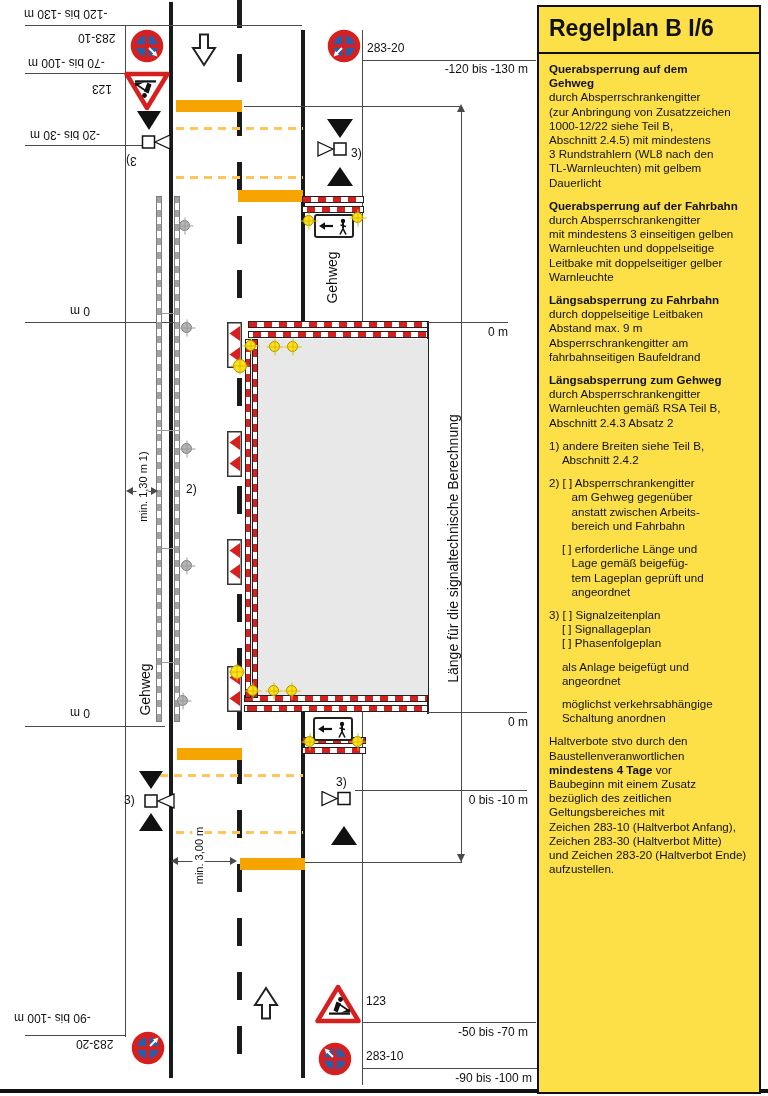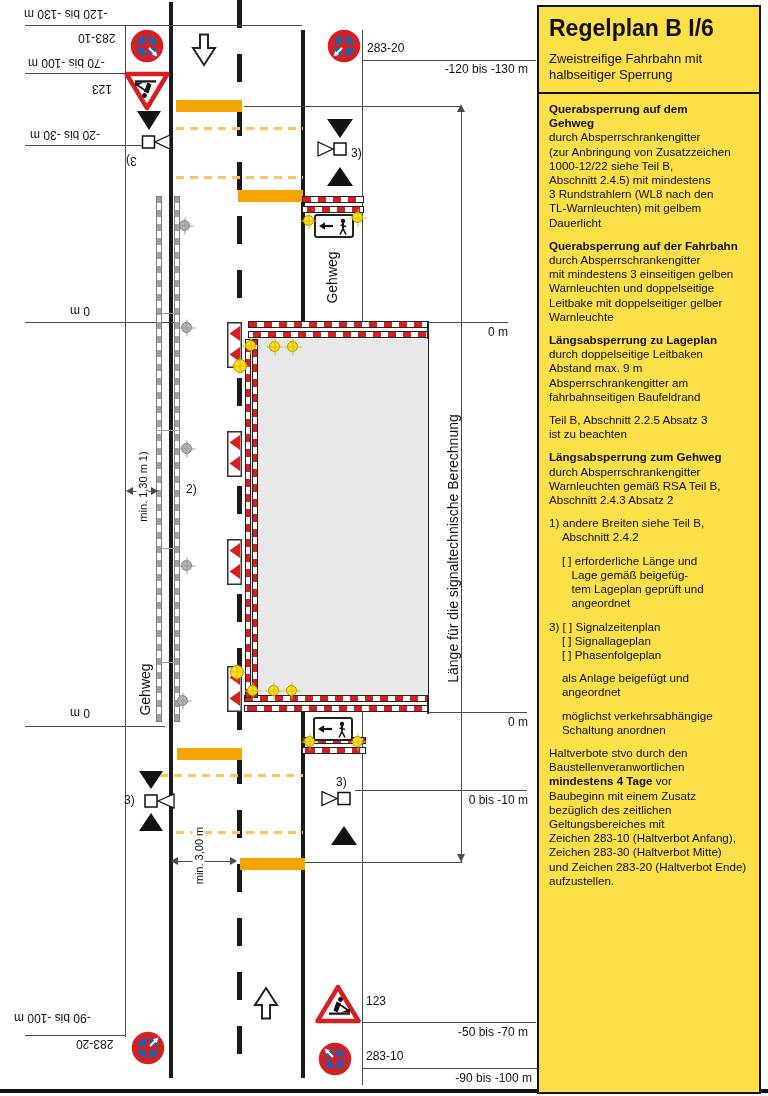--- a/index.html
+++ b/index.html
@@ -330,22 +330,20 @@
   <div class="lbl" style="left:366px; top:994px;">123</div>
   <div class="lbl right" style="left:438px; top:1025px; width:90px;">-50 bis -70 m</div>
   <div class="lbl" style="left:366px; top:1049px;">283-10</div>
   <div class="lbl right" style="left:432px; top:1071px; width:100px;">-90 bis -100 m</div>
   <div class="lbl ud" style="left:76px; top:1036px;">283-20</div>
   <div class="lbl ud" style="left:14px; top:1010px;">-90 bis -100 m</div>
 
   <div class="panel">
     <div class="panel-title">
       <h1>Regelplan B I/6</h1>
-      <div class="sub">Zweistreifige Fahrbahn mit
-halbseitiger Sperrung</div>
     </div>
     <div class="notes">
       <div class="note">
           <div class="note-h">Querabsperrung auf dem
 Gehweg</div>
           <div class="note-b">durch Absperrschrankengitter
 (zur Anbringung von Zusatzzeichen
 1000-12/22 siehe Teil B,
 Abschnitt 2.4.5) mit mindestens
 3 Rundstrahlern (WL8 nach den
@@ -354,39 +352,41 @@
         </div>
       <div class="note">
           <div class="note-h">Querabsperrung auf der Fahrbahn</div>
           <div class="note-b">durch Absperrschrankengitter
 mit mindestens 3 einseitigen gelben
 Warnleuchten und doppelseitige
 Leitbake mit doppelseitiger gelber
 Warnleuchte</div>
         </div>
       <div class="note">
-          <div class="note-h">Längsabsperrung zu Lageplan</div>
+          <div class="note-h">Längsabsperrung zu Fahrbahn</div>
           <div class="note-b">durch doppelseitige Leitbaken
 Abstand max. 9 m
 Absperrschrankengitter am
 fahrbahnseitigen Baufeldrand</div>
         </div>
       <div class="note">
-          <div class="note-b">Teil B, Abschnitt 2.2.5 Absatz 3
-ist zu beachten</div>
-        </div>
-      <div class="note">
           <div class="note-h">Längsabsperrung zum Gehweg</div>
           <div class="note-b">durch Absperrschrankengitter
 Warnleuchten gemäß RSA Teil B,
 Abschnitt 2.4.3 Absatz 2</div>
         </div>
       <div class="note">
           <div class="note-b">1) andere Breiten siehe Teil B,
 &nbsp;&nbsp;&nbsp;&nbsp;Abschnitt 2.4.2</div>
+        </div>
+      <div class="note">
+          <div class="note-b">2) [ ] Absperrschrankengitter
+&nbsp;&nbsp;&nbsp;&nbsp;&nbsp;&nbsp;&nbsp;am Gehweg gegenüber
+&nbsp;&nbsp;&nbsp;&nbsp;&nbsp;&nbsp;&nbsp;anstatt zwischen Arbeits-
+&nbsp;&nbsp;&nbsp;&nbsp;&nbsp;&nbsp;&nbsp;bereich und Fahrbahn</div>
         </div>
       <div class="note">
           <div class="note-b">&nbsp;&nbsp;&nbsp;&nbsp;[ ] erforderliche Länge und
 &nbsp;&nbsp;&nbsp;&nbsp;&nbsp;&nbsp;&nbsp;Lage gemäß beigefüg-
 &nbsp;&nbsp;&nbsp;&nbsp;&nbsp;&nbsp;&nbsp;tem Lageplan geprüft und
 &nbsp;&nbsp;&nbsp;&nbsp;&nbsp;&nbsp;&nbsp;angeordnet</div>
         </div>
       <div class="note">
           <div class="note-b">3) [ ] Signalzeitenplan
 &nbsp;&nbsp;&nbsp;&nbsp;[ ] Signallageplan

